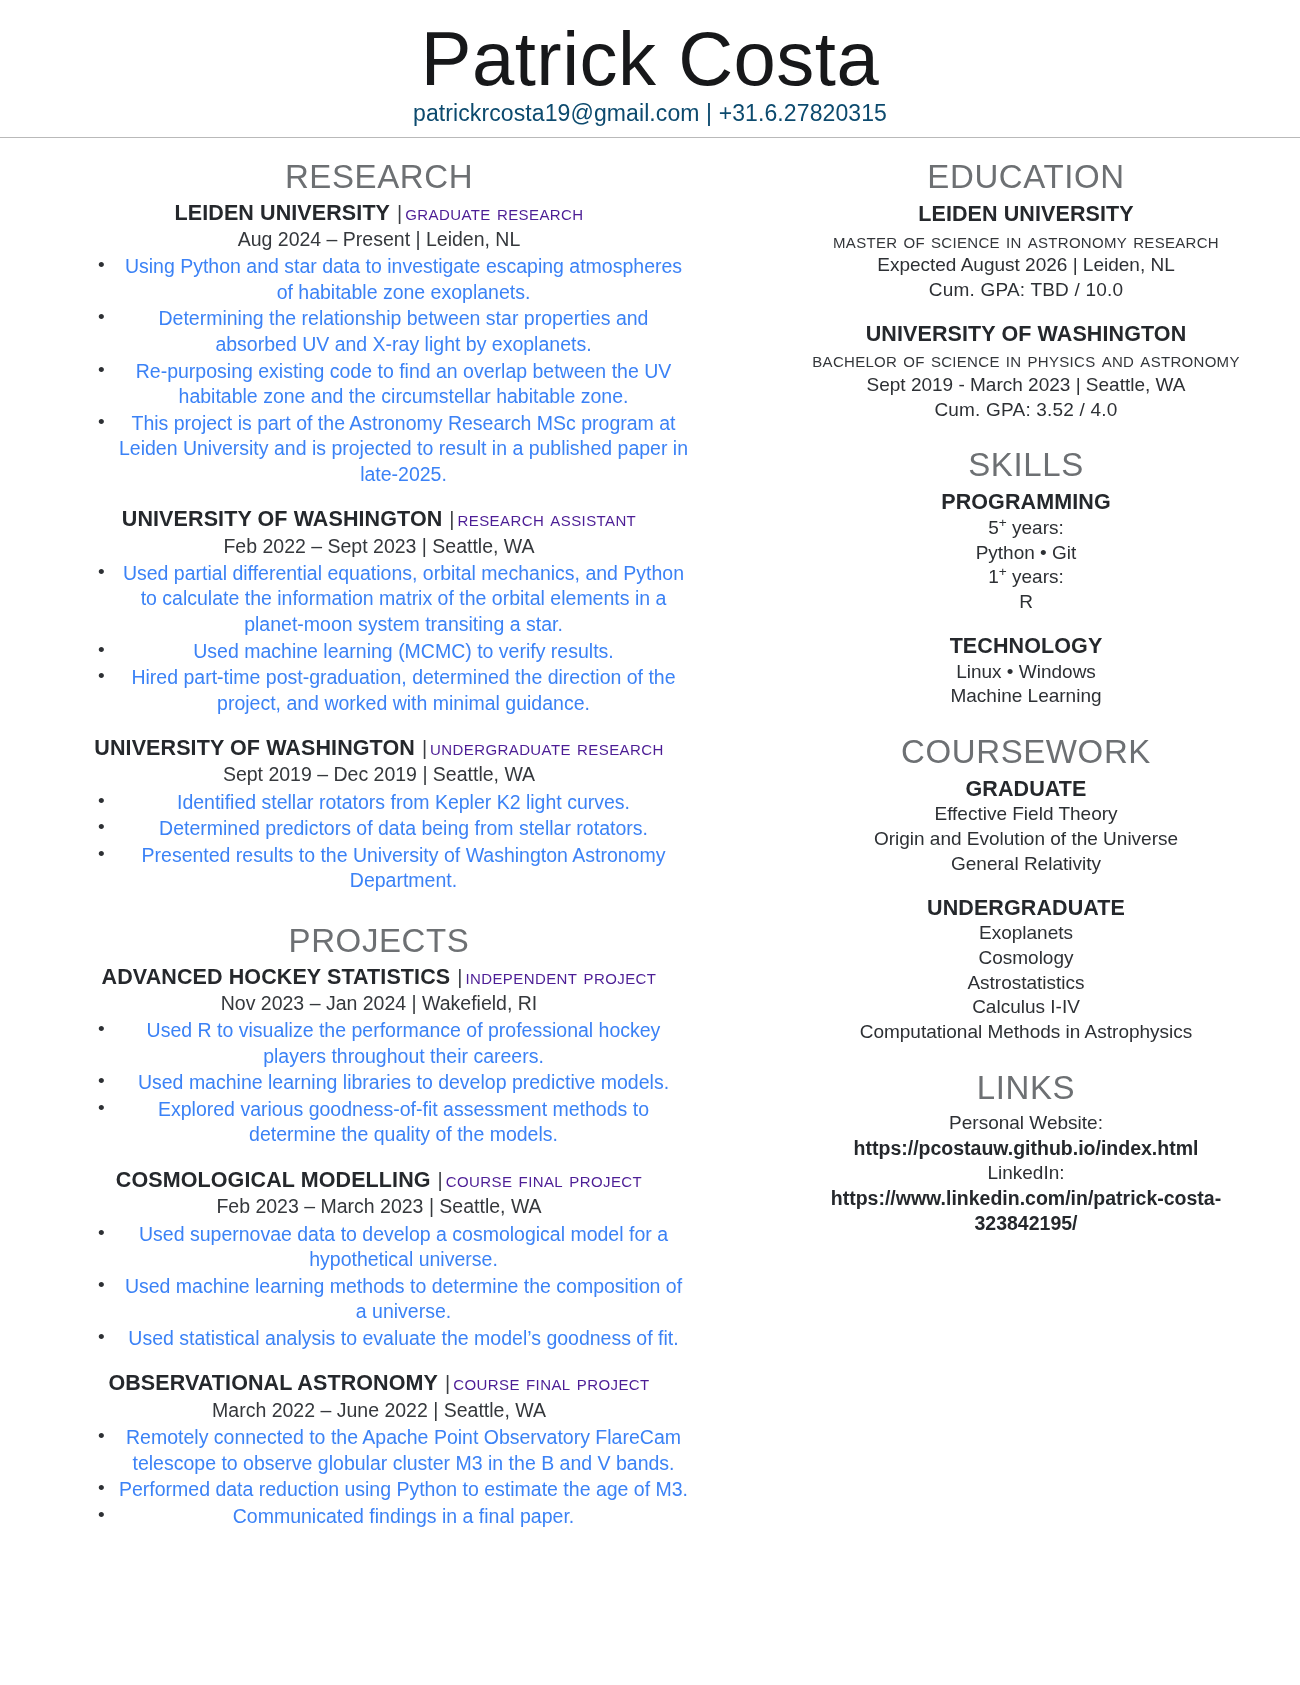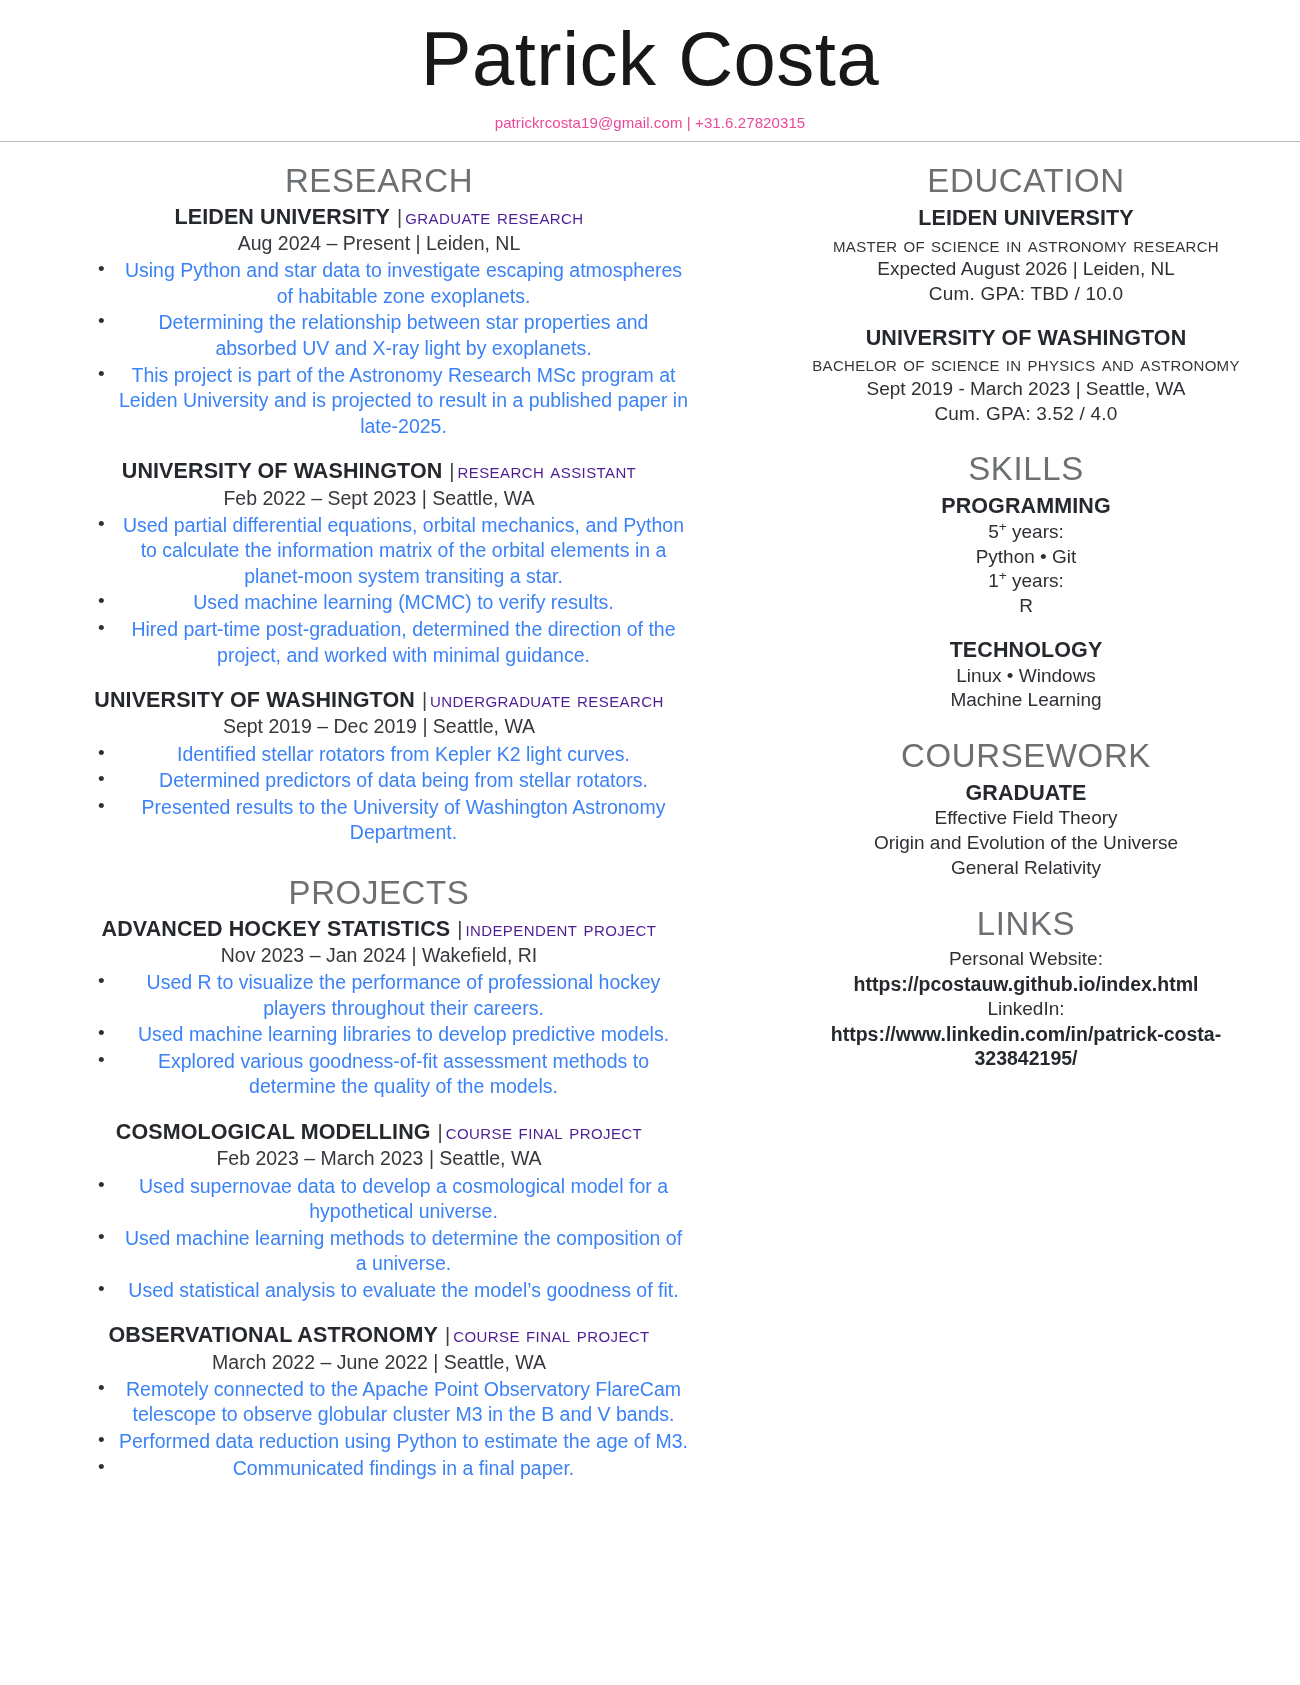--- a/index.html
+++ b/index.html
@@ -29,24 +29,24 @@
     border-bottom: 1px solid #b9b9b9;
   }
   .name {
     font-size: 76px;
     font-weight: 300;
     letter-spacing: 0.5px;
     line-height: 1.08;
     color: #17181a;
   }
   .contact {
-    margin-top: 14px;
-    font-size: 15px;
-    font-weight: 400;
-    color: #ec4899;
+    margin-top: 0;
+    font-size: 23px;
+    font-weight: 400;
+    color: #0c4a6e;
     letter-spacing: 0.1px;
   }
 
   
   .columns {
     display: flex;
     align-items: flex-start;
     padding: 22px 0 0 0;
     text-align: center;
   }
@@ -198,20 +198,21 @@
         <div class="section-title">RESEARCH</div>
 
         <div class="entry">
           <div class="entry-head">
             <span class="org">LEIDEN UNIVERSITY</span><span class="sep">|</span><span class="role">Graduate Research</span>
           </div>
           <div class="meta">Aug 2024 – Present | Leiden, NL</div>
           <ul class="bullets">
             <li>Using Python and star data to investigate escaping atmospheres of habitable zone exoplanets.</li>
             <li>Determining the relationship between star properties and absorbed UV and X-ray light by exoplanets.</li>
+            <li>Re-purposing existing code to find an overlap between the UV habitable zone and the circumstellar habitable zone.</li>
             <li>This project is part of the Astronomy Research MSc program at Leiden University and is projected to result in a published paper in late-2025.</li>
           </ul>
         </div>
 
         <div class="entry">
           <div class="entry-head">
             <span class="org">UNIVERSITY OF WASHINGTON</span><span class="sep">|</span><span class="role">Research Assistant</span>
           </div>
           <div class="meta">Feb 2022 – Sept 2023 | Seattle, WA</div>
           <ul class="bullets">
@@ -317,20 +318,28 @@
       <div class="section">
         <div class="section-title">COURSEWORK</div>
 
         <div class="rblock">
           <div class="r-title">GRADUATE</div>
           <div class="r-line">Effective Field Theory</div>
           <div class="r-line">Origin and Evolution of the Universe</div>
           <div class="r-line">General Relativity</div>
         </div>
 
+        <div class="rblock">
+          <div class="r-title">UNDERGRADUATE</div>
+          <div class="r-line">Exoplanets</div>
+          <div class="r-line">Cosmology</div>
+          <div class="r-line">Astrostatistics</div>
+          <div class="r-line">Calculus I-IV</div>
+          <div class="r-line">Computational Methods in Astrophysics</div>
+        </div>
       </div>
 
       <div class="section">
         <div class="section-title">LINKS</div>
 
         <div class="rblock">
           <div class="r-line">Personal Website:</div>
           <div class="r-link">https://pcostauw.github.io/index.html</div>
           <div class="r-line">LinkedIn:</div>
           <div class="r-link">https://www.linkedin.com/in/patrick-costa-323842195/</div>

